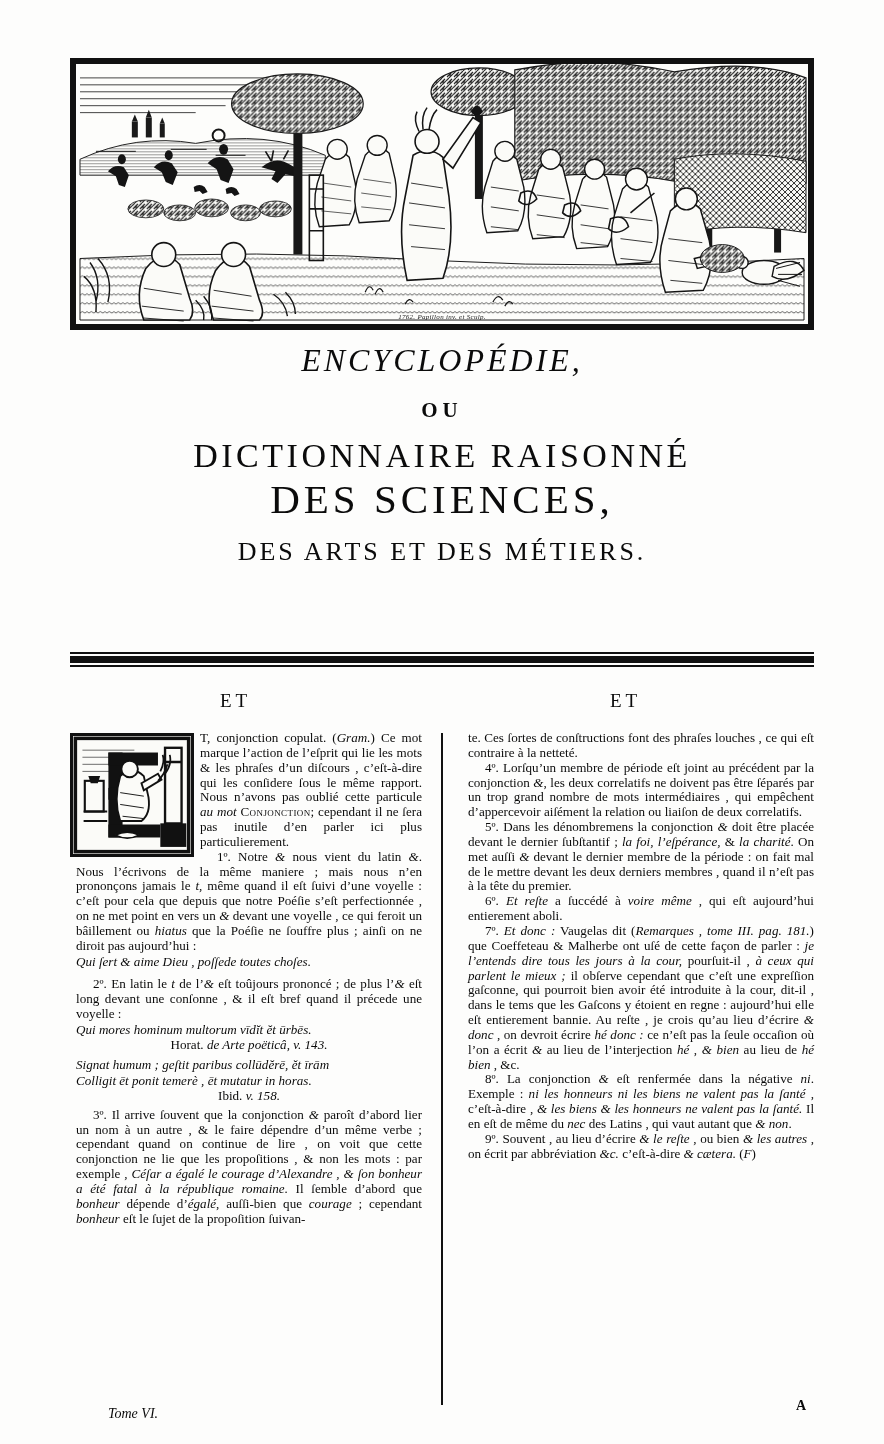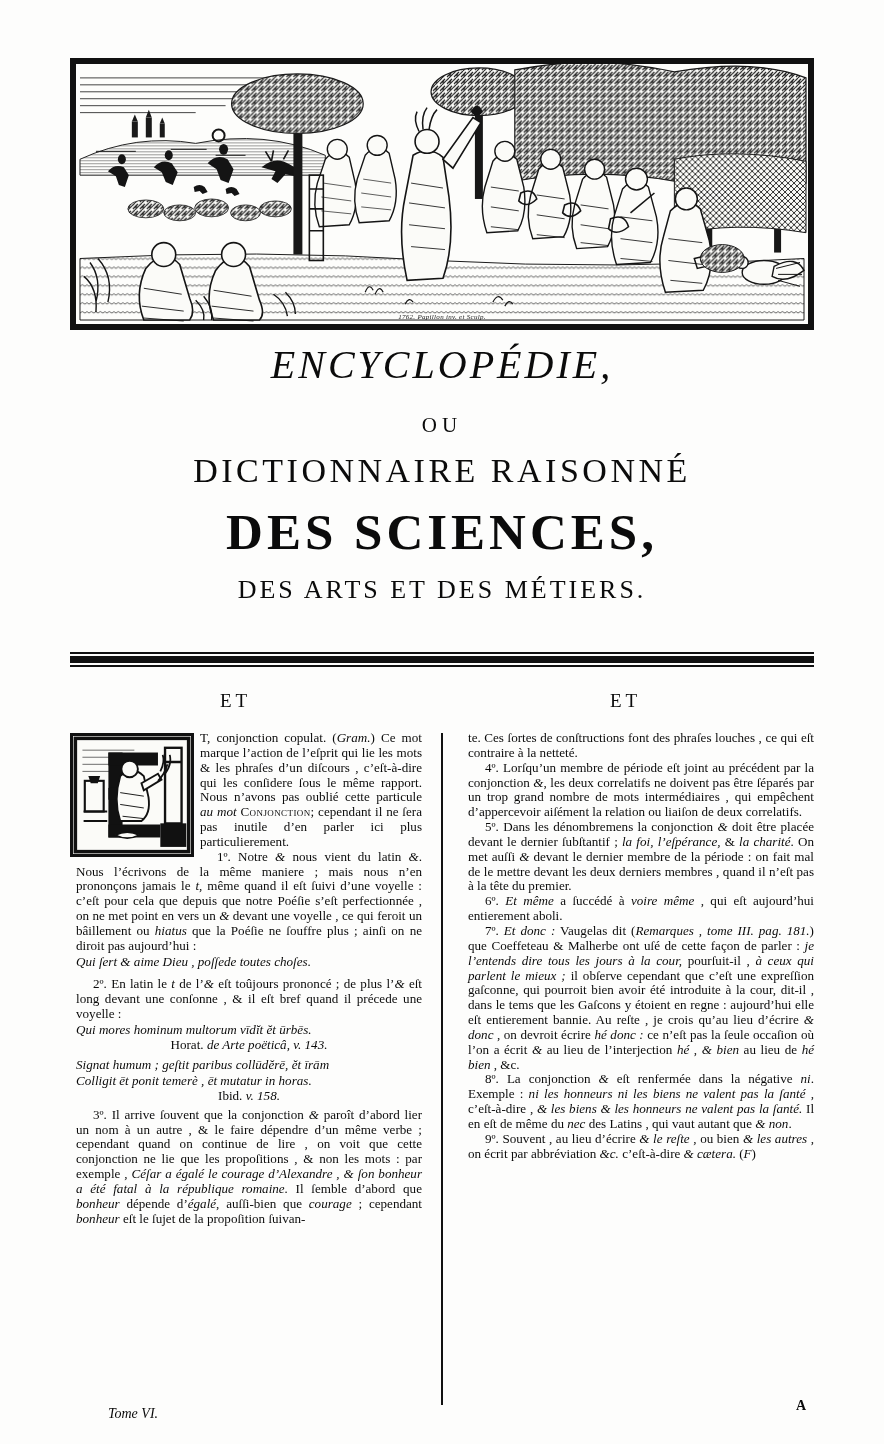--- a/index.html
+++ b/index.html
@@ -60,42 +60,41 @@
   
   .title-block {
     position: absolute;
     left: 0;
     top: 344px;
     width: 884px;
     text-align: center;
   }
   .t-enc {
     font-style: italic;
-    font-size: 40px;
+    font-size: 32px;
     letter-spacing: 3px;
     font-weight: 400;
     line-height: 1.05;
     font-family: "Liberation Serif", "DejaVu Serif", serif;
   }
   .t-ou {
     font-size: 21px;
     letter-spacing: 5px;
-    margin-top: 27px;
+    margin-top: 20px;
+    font-weight: bold;
   }
   .t-dict {
     font-size: 34px;
     letter-spacing: 3.5px;
     margin-top: 14px;
     white-space: nowrap;
   }
   .t-sci {
-    font-size: 51px;
+    font-size: 41px;
     letter-spacing: 4px;
-    margin-top: 13px;
-    font-weight: bold;
   }
   .t-arts {
     font-size: 26px;
     letter-spacing: 3px;
     margin-top: 14px;
   }
 
   
   .rules {
     position: absolute;
@@ -507,21 +506,21 @@
 
     <div class="col col-right">
 
       <p class="noindent">te. Ces ſortes de conſtructions font des phraſes louches , ce qui eſt contraire à la netteté.</p>
 
       <p class="indent"><span>4º.</span><span> Lorſqu’un membre de période eſt joint au précédent par la conjonction </span><span class="it">&amp;</span><span>, les deux correlatifs ne doivent pas être ſéparés par un trop grand nombre de mots intermédiaires , qui empêchent d’appercevoir aiſément la relation ou liaiſon de deux correlatifs.</span></p>
 
       <p class="indent"><span>5º.</span><span> Dans les dénombremens la conjonction </span><span class="it">&amp;</span><span> doit être placée devant le dernier ſubſtantif ; </span><span class="it">la foi, l’eſpérance,</span><span> &amp; </span><span class="it">la charité</span><span>. On met auſſi </span><span class="it">&amp;</span><span> devant le dernier membre de la période : on fait mal de le mettre devant les deux derniers membres , quand il n’eſt pas à la tête du premier.</span></p>
 
 
-      <p class="indent"><span>6º.</span><span class="it"> Et même</span><span> a ſuccédé à </span><span class="it">voire même</span><span> , qui eſt aujourd’hui entierement aboli.</span></p>
+      <p class="indent"><span>6º.</span><span class="it"> Et reſte</span><span> a ſuccédé à </span><span class="it">voire même</span><span> , qui eſt aujourd’hui entierement aboli.</span></p>
 
       <p class="indent"><span>7º.</span><span class="it"> Et donc :</span><span> Vaugelas dit (</span><span class="it">Remarques , tome III. pag. 181.</span><span>) que Coeffeteau &amp; Malherbe ont uſé de cette façon de parler : </span><span class="it">je l’entends dire tous les jours à la cour,</span><span> pourſuit-il , </span><span class="it">à ceux qui parlent le mieux ;</span><span> il obſerve cependant que c’eſt une expreſſion gaſconne, qui pourroit bien avoir été introduite à la cour, dit-il , dans le tems que les Gaſcons y étoient en regne : aujourd’hui elle eſt entierement bannie. Au reſte , je crois qu’au lieu d’écrire </span><span class="it">&amp; donc</span><span> , on devroit écrire </span><span class="it">hé donc :</span><span> ce n’eſt pas la ſeule occaſion où l’on a écrit </span><span class="it">&amp;</span><span> au lieu de l’interjection </span><span class="it">hé</span><span> , </span><span class="it">&amp; bien</span><span> au lieu de </span><span class="it">hé bien</span><span> , &amp;c.</span></p>
 
       <p class="indent"><span>8º.</span><span> La conjonction </span><span class="it">&amp;</span><span> eſt renfermée dans la négative </span><span class="it">ni</span><span>. Exemple : </span><span class="it">ni les honneurs ni les biens ne valent pas la ſanté</span><span> , c’eſt-à-dire , </span><span class="it">&amp; les biens &amp; les honneurs ne valent pas la ſanté.</span><span> Il en eſt de même du </span><span class="it">nec</span><span> des Latins , qui vaut autant que </span><span class="it">&amp; non</span><span>.</span></p>
 
       <p class="indent"><span>9º.</span><span> Souvent , au lieu d’écrire </span><span class="it">&amp; le reſte</span><span> , ou bien </span><span class="it">&amp; les autres</span><span> , on écrit par abbréviation </span><span class="it">&amp;c.</span><span> c’eſt-à-dire </span><span class="it">&amp; cætera.</span><span> (</span><span class="it">F</span><span>)</span></p>
     </div>
   </div>
 
   <div class="footline">

